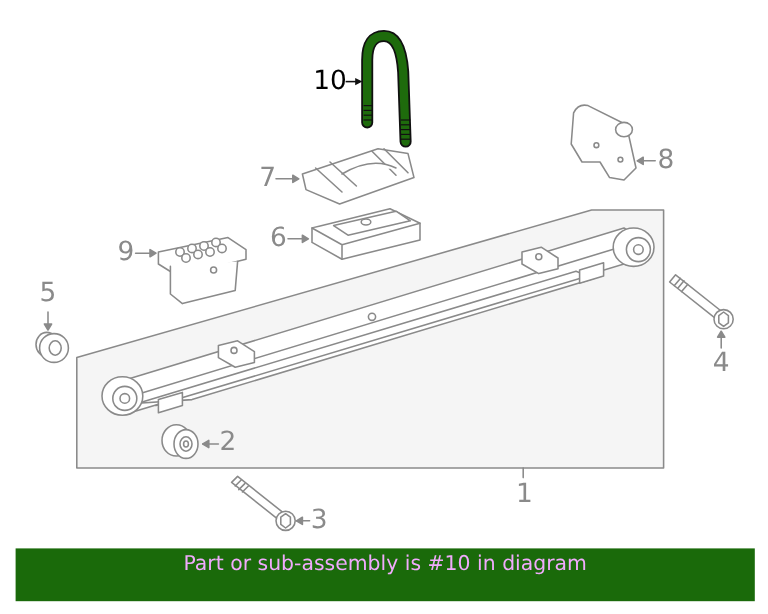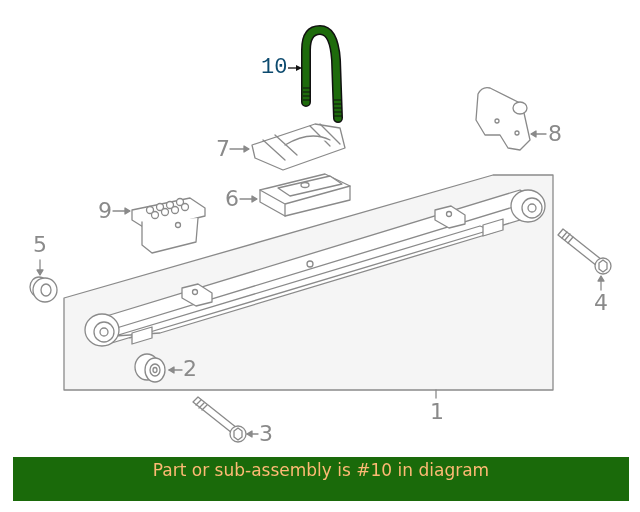--- a/index.html
+++ b/index.html
@@ -1,20 +1,20 @@
 <!DOCTYPE html>
 <html><head>
 <meta charset="utf-8">
 <style>
   html, body { margin:0; padding:0; background:#ffffff; }
   body { width:640px; height:512px; position:relative; overflow:hidden; font-family:"DejaVu Sans", sans-serif; }
   #diagram { position:absolute; left:0; top:0; width:640px; height:455px; }
   .callout { position:absolute; font-size:22px; color:#8a8a8a; line-height:1; }
-  .callout.hl { color:#0c4a6e;font-family:Liberation Mono, monospace; }
-  #banner { position:absolute; left:13px; top:457px; width:616px; height:44px; background:#1a6a0a; color:#fdba74; text-align:center; font-size:17px; line-height:19px; padding-top:4px; box-sizing:border-box; }
+  .callout.hl { color:#000000; }
+  #banner { position:absolute; left:13px; top:457px; width:616px; height:44px; background:#1a6a0a; color:#f0abfc; text-align:center; font-size:17px; line-height:19px; padding-top:4px; box-sizing:border-box; }
   #banner div { white-space:nowrap; }
 </style>
 </head>
 <body>
 
 <svg id="diagram" viewBox="0 0 640 455" xmlns="http://www.w3.org/2000/svg">
   <g fill="none" stroke="#8a8a8a" stroke-width="1.3" stroke-linejoin="round" stroke-linecap="round">
 
     <path d="M64,298 L493,175 L553,175 L553,390 L64,390 Z" fill="#f5f5f5"></path>
     <line x1="436" y1="390" x2="436" y2="398"></line>

